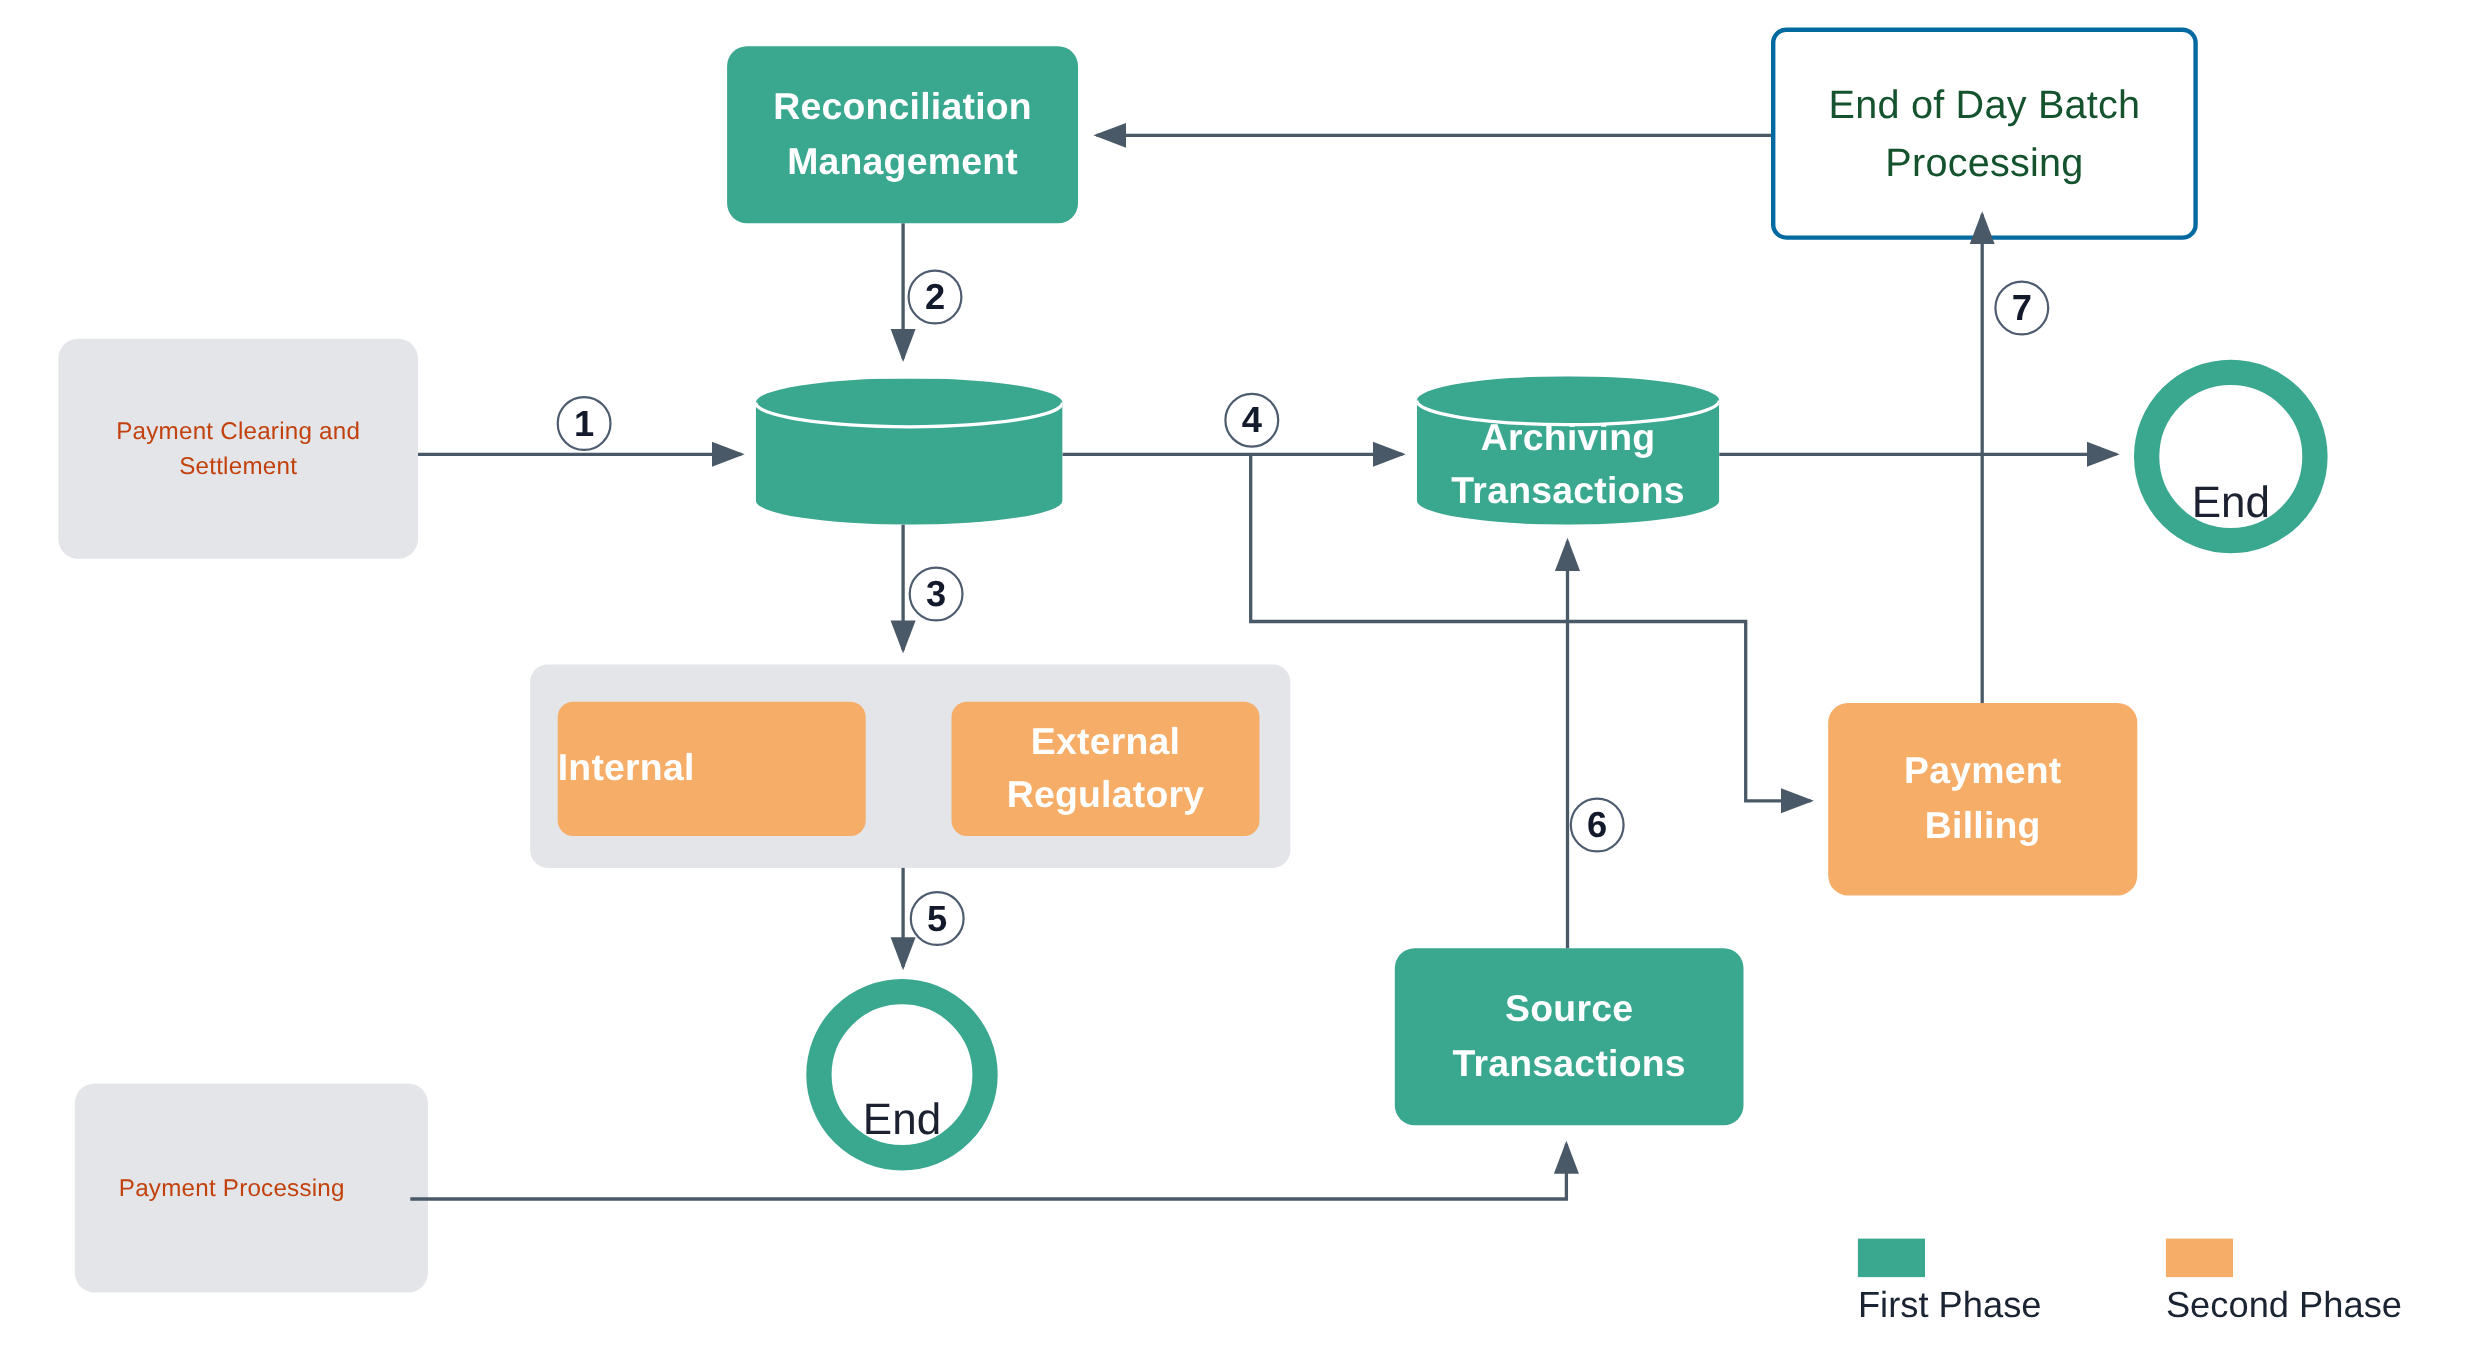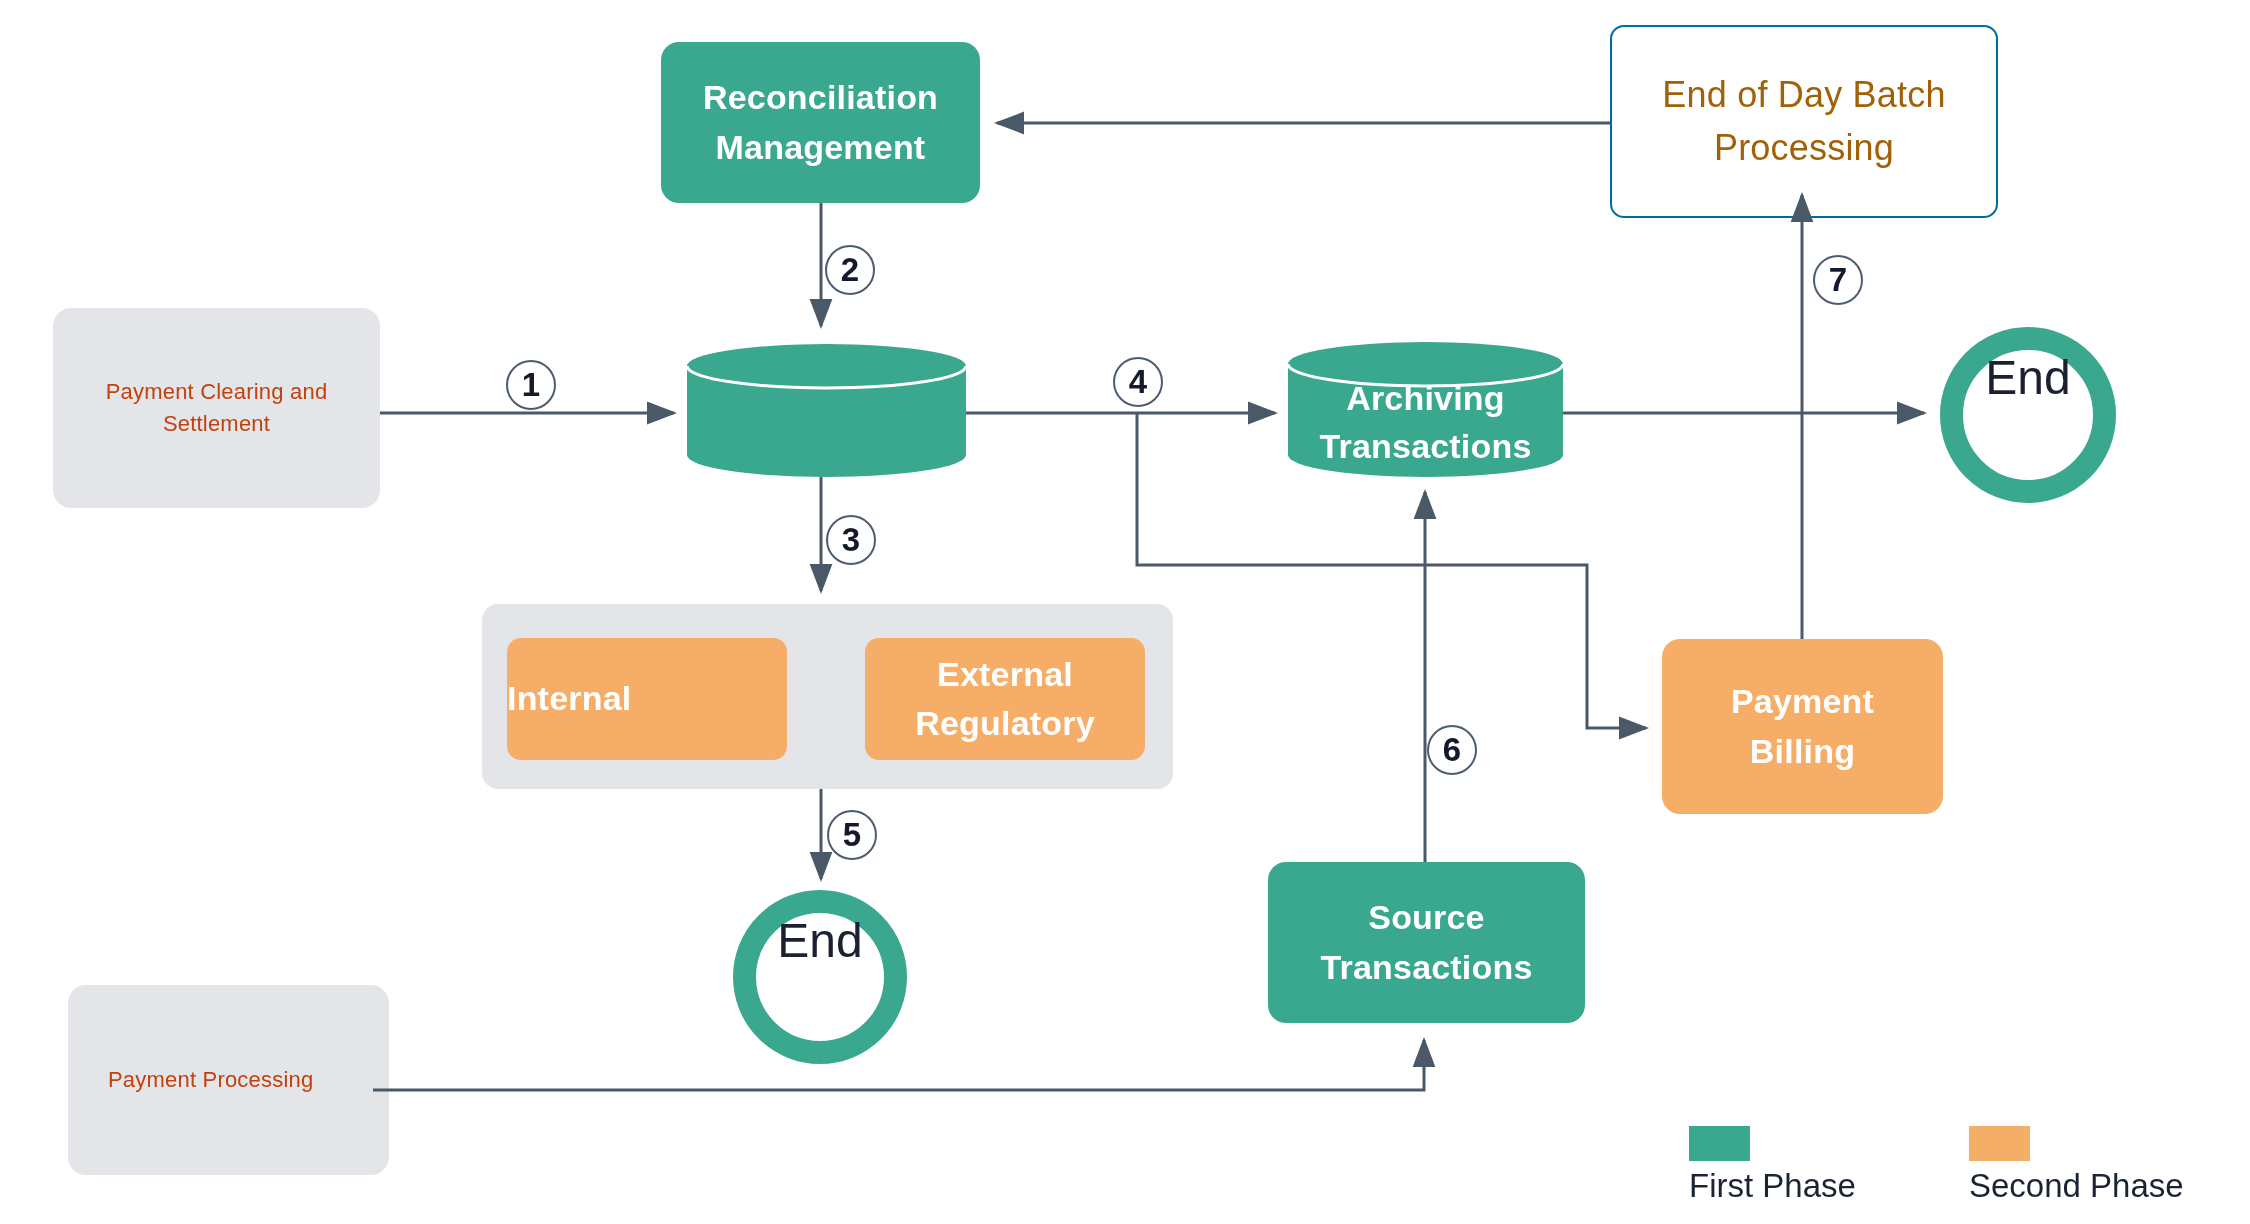--- a/index.html
+++ b/index.html
@@ -8,36 +8,36 @@
     font-family:"Liberation Sans", sans-serif;overflow:hidden;
   }
   .node{
     position:absolute;display:flex;align-items:center;justify-content:flex-start;
     text-align:center;border-radius:18px;box-sizing:border-box;
     line-height:1.45;letter-spacing:.2px;
   }
   .node.green{background:#3aa78f;color:#ffffff;font-weight:700;font-size:34px;}
   .node.orange{background:#f6ad68;color:#ffffff;font-weight:700;font-size:34px;}
   .node.gray{background:#e3e5e9;color:#c2410c;font-weight:500;font-size:22px;}
-  .node.outline{background:#ffffff;border:2px solid #0369a1;border-radius:14px;
-    color:#a16207;font-weight:500;font-size:36px;}
+  .node.outline{background:#ffffff;border:4px solid #0369a1;border-radius:14px;
+    color:#14532d;font-weight:500;font-size:36px;}
   .container-box{
     position:absolute;background:#e3e5e9;border-radius:16px;
   }
   .cyl-wrap{position:absolute;}
   .cyl-wrap svg{position:absolute;left:0;top:0;}
   .cyl-label{
     position:absolute;left:0;right:0;top:26px;bottom:0;
     display:flex;align-items:center;justify-content:center;text-align:center;
     color:#fff;font-weight:700;font-size:34px;line-height:1.4;letter-spacing:.2px;
   }
   .endcirc{
     position:absolute;border:23px solid #3aa78f;border-radius:50%;
-    background:#fff;display:flex;align-items:flex-start;justify-content:center;
-    color:#1b2130;font-weight:500;font-size:48px;box-sizing:border-box;
+    background:#fff;display:flex;align-items:flex-end;justify-content:center;
+    color:#1b2130;font-weight:500;font-size:40px;box-sizing:border-box;
   }
   .badge{
     position:absolute;width:50px;height:50px;border-radius:50%;
     background:#ffffff;border:2.5px solid #4e5c70;box-sizing:border-box;
     display:flex;align-items:center;justify-content:center;
     font-weight:700;font-size:33px;color:#131a2b;
   }
   .connectors{position:absolute;left:0;top:0;z-index:5;pointer-events:none;}
   .layer-nodes{z-index:2;}
   .badge{z-index:6;}

